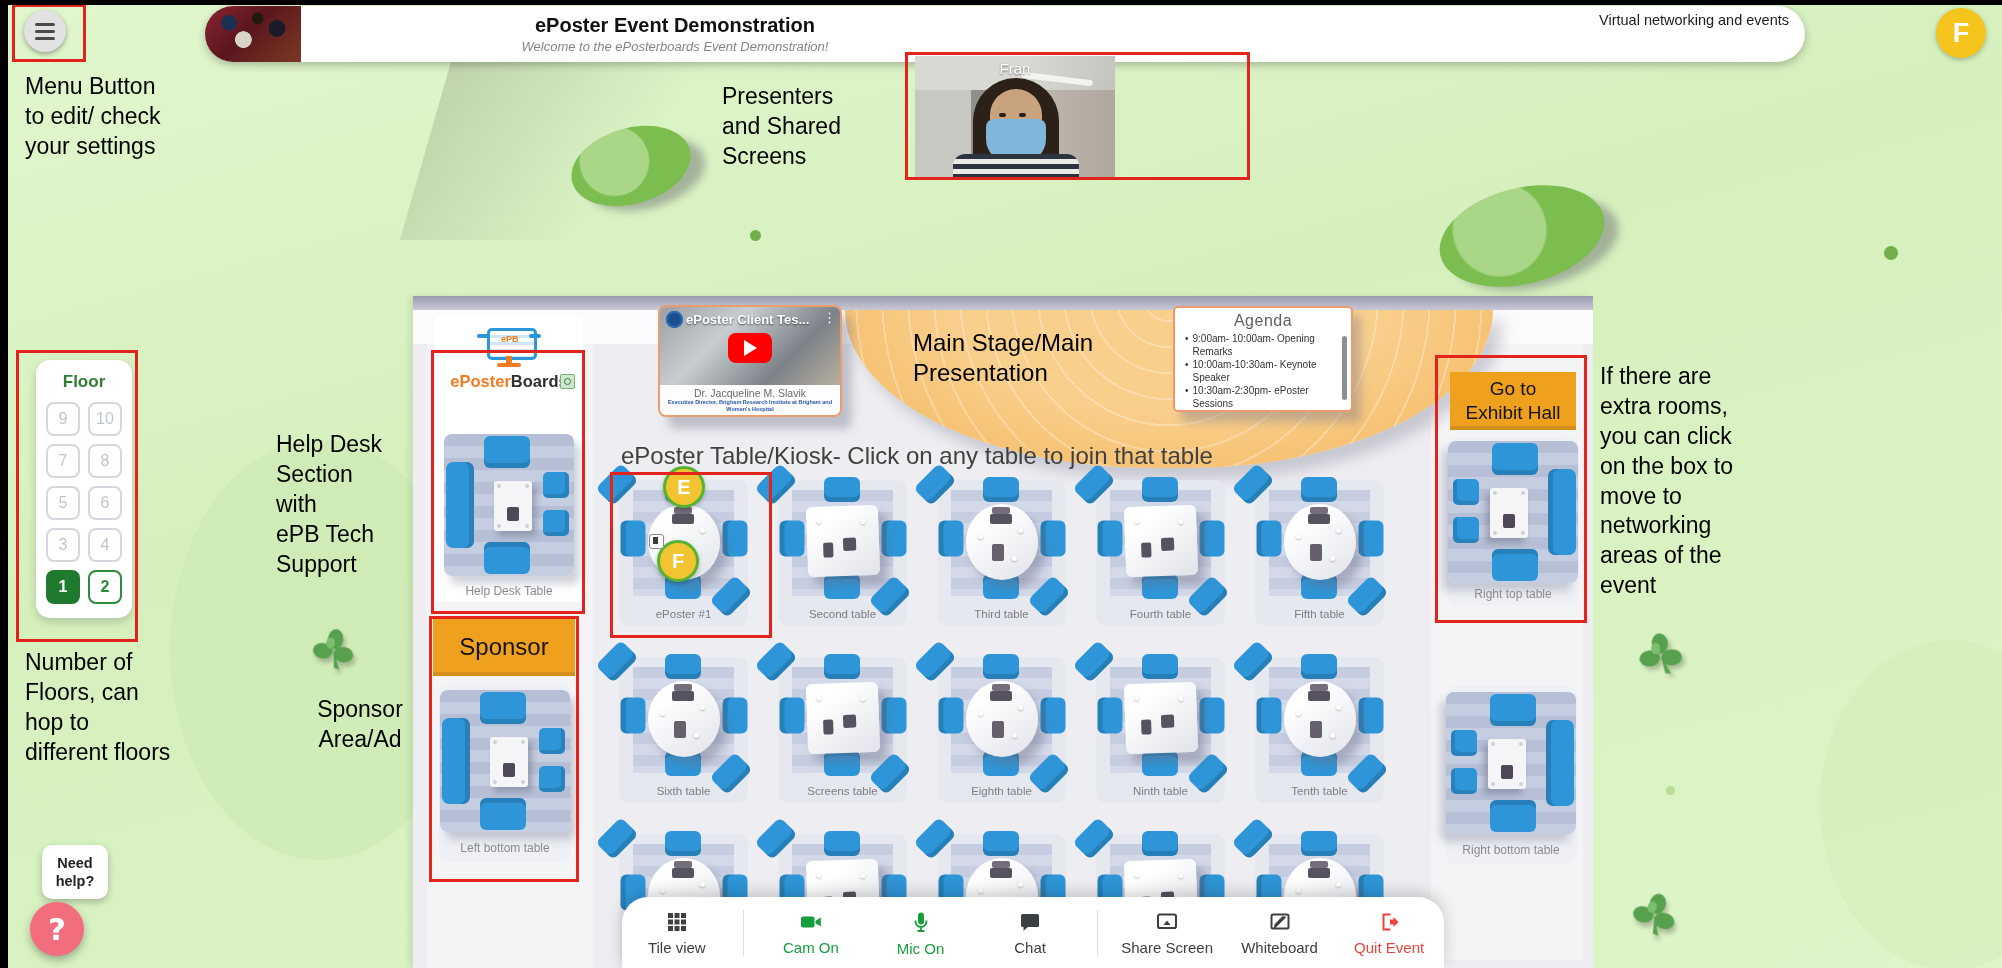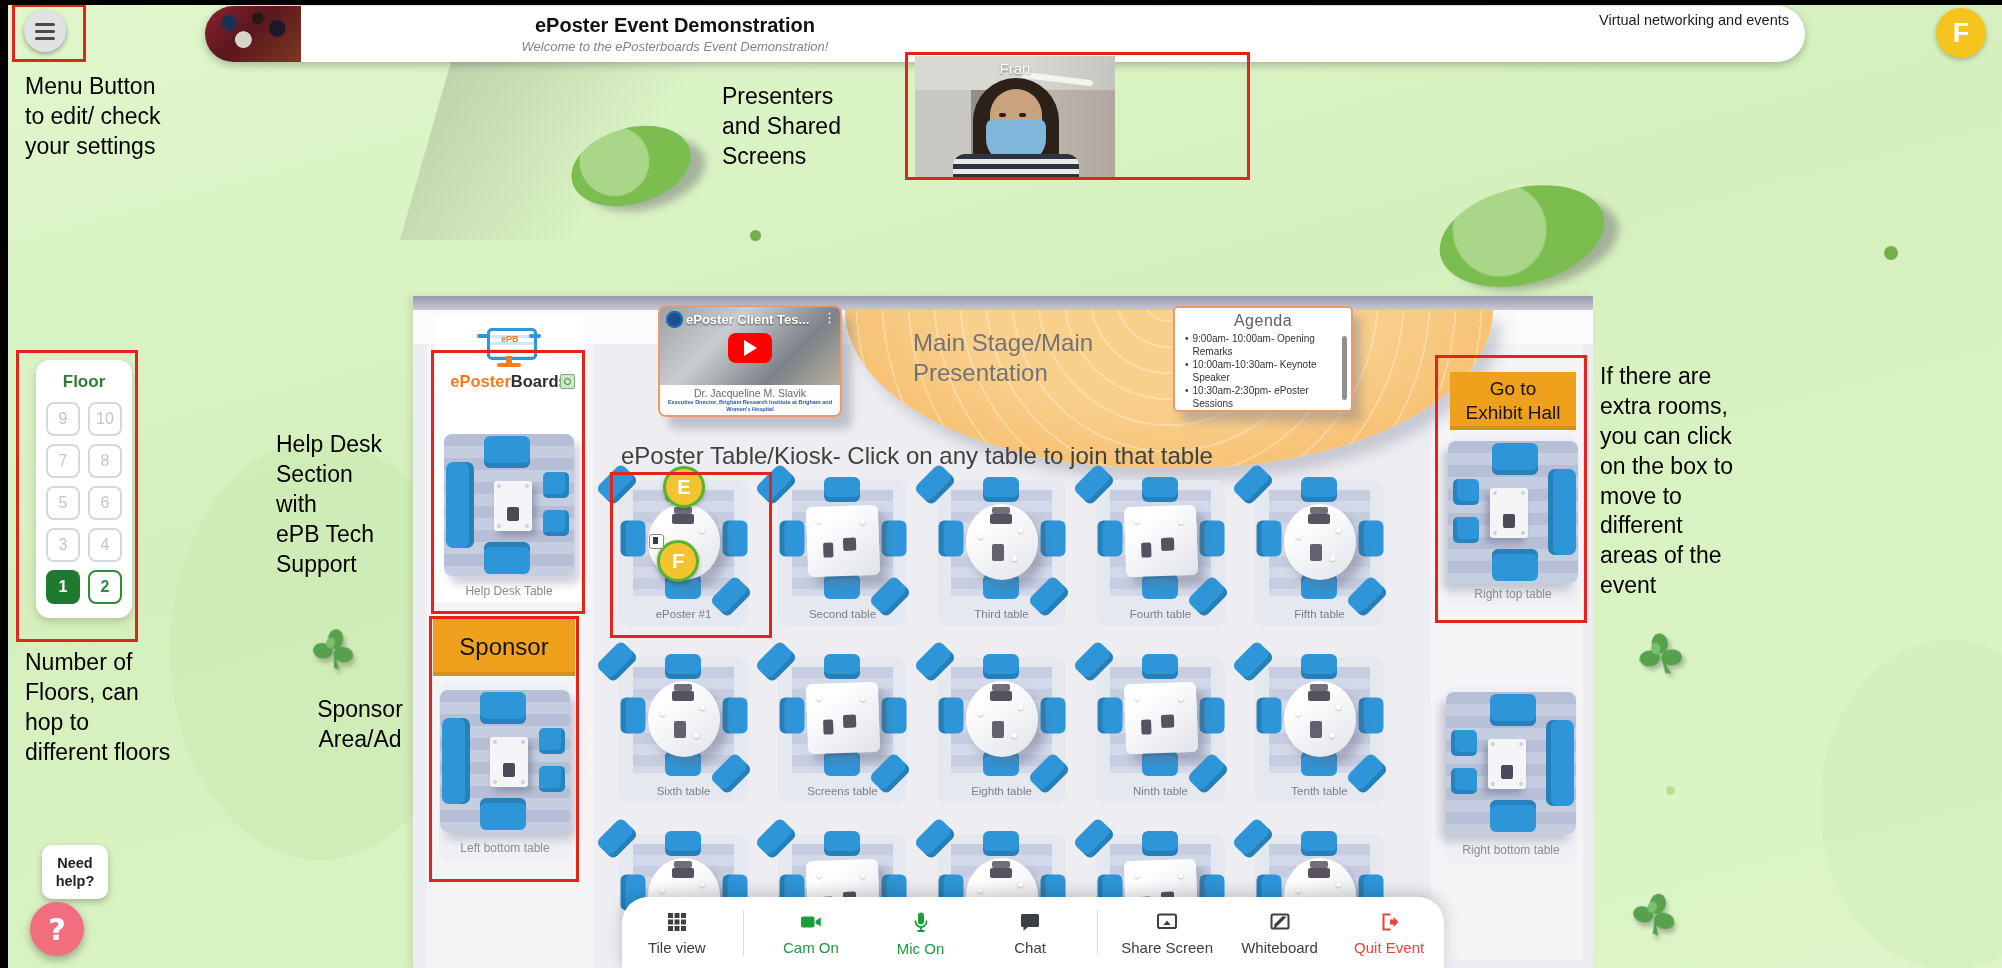--- a/index.html
+++ b/index.html
@@ -128,21 +128,21 @@
   .vc-cap-sub{font-size:5.5px;color:#2b56a8;font-weight:bold;line-height:1.2;padding:0 6px;}
 
   .agenda{position:absolute;left:760px;top:10px;width:176px;height:102px;background:#fff;
     border:2px solid #eb9b6e;border-radius:5px;z-index:6;box-shadow:8px 10px 10px rgba(120,120,140,.4);}
   .agenda-title{text-align:center;font-size:16px;color:#5f5f5f;margin-top:4px;letter-spacing:.5px;}
   .agenda-list{margin:3px 14px 0 10px;}
   .agenda-item{display:flex;font-size:10px;color:#333;line-height:1.25;margin-bottom:1px;}
   .agenda-item .b{margin-right:4px;}
   .agenda-scroll{position:absolute;right:4px;top:28px;width:5px;height:64px;background:#8f8f8f;border-radius:3px;}
 
-  .note-stage{position:absolute;left:500px;top:32px;font-size:24px;line-height:1.25;color:#737373;
+  .note-stage{position:absolute;left:500px;top:32px;font-size:24px;line-height:1.25;color:#000000;
     white-space:pre-line;z-index:7;}
   .note-tables{position:absolute;left:208px;top:146px;font-size:24px;color:#404040;z-index:7;white-space:nowrap;}
 
   
   .helpdesk-panel{position:absolute;left:22px;top:20px;width:148px;height:286px;background:#fff;z-index:4;}
   .epb-logo{position:relative;height:96px;}
   .epb-icon{position:absolute;left:46px;top:10px;width:56px;height:40px;}
   .epb-icon .scr{position:absolute;left:6px;top:2px;width:44px;height:26px;border:3px solid #2b96d8;border-radius:5px;
     background:repeating-linear-gradient(180deg,#fff 0 4px,#cfe7f7 4px 7px);}
   .epb-icon .pb{position:absolute;left:20px;top:8px;font-size:9px;font-weight:bold;color:#f47b20;}
@@ -785,21 +785,21 @@
 Area/Ad</div>
 <div class="note" style="left: 25px; top: 648px; white-space: pre-line;">Number of
 Floors, can
 hop to
 different floors</div>
 <div class="note" style="left: 1600px; top: 362px; white-space: pre-line;">If there are
 extra rooms,
 you can click
 on the box to
 move to
-different
+networking
 areas of the
 event</div>
 
 <div class="red-box" style="left:12px;top:4px;width:74px;height:58px;"></div>
 <div class="red-box" style="left:905px;top:52px;width:345px;height:128px;"></div>
 <div class="red-box" style="left:16px;top:350px;width:122px;height:292px;"></div>
 <div class="red-box" style="left:431px;top:350px;width:154px;height:264px;"></div>
 <div class="red-box" style="left:429px;top:616px;width:150px;height:266px;"></div>
 <div class="red-box" style="left:610px;top:472px;width:162px;height:166px;"></div>
 <div class="red-box" style="left:1435px;top:355px;width:152px;height:268px;"></div>

